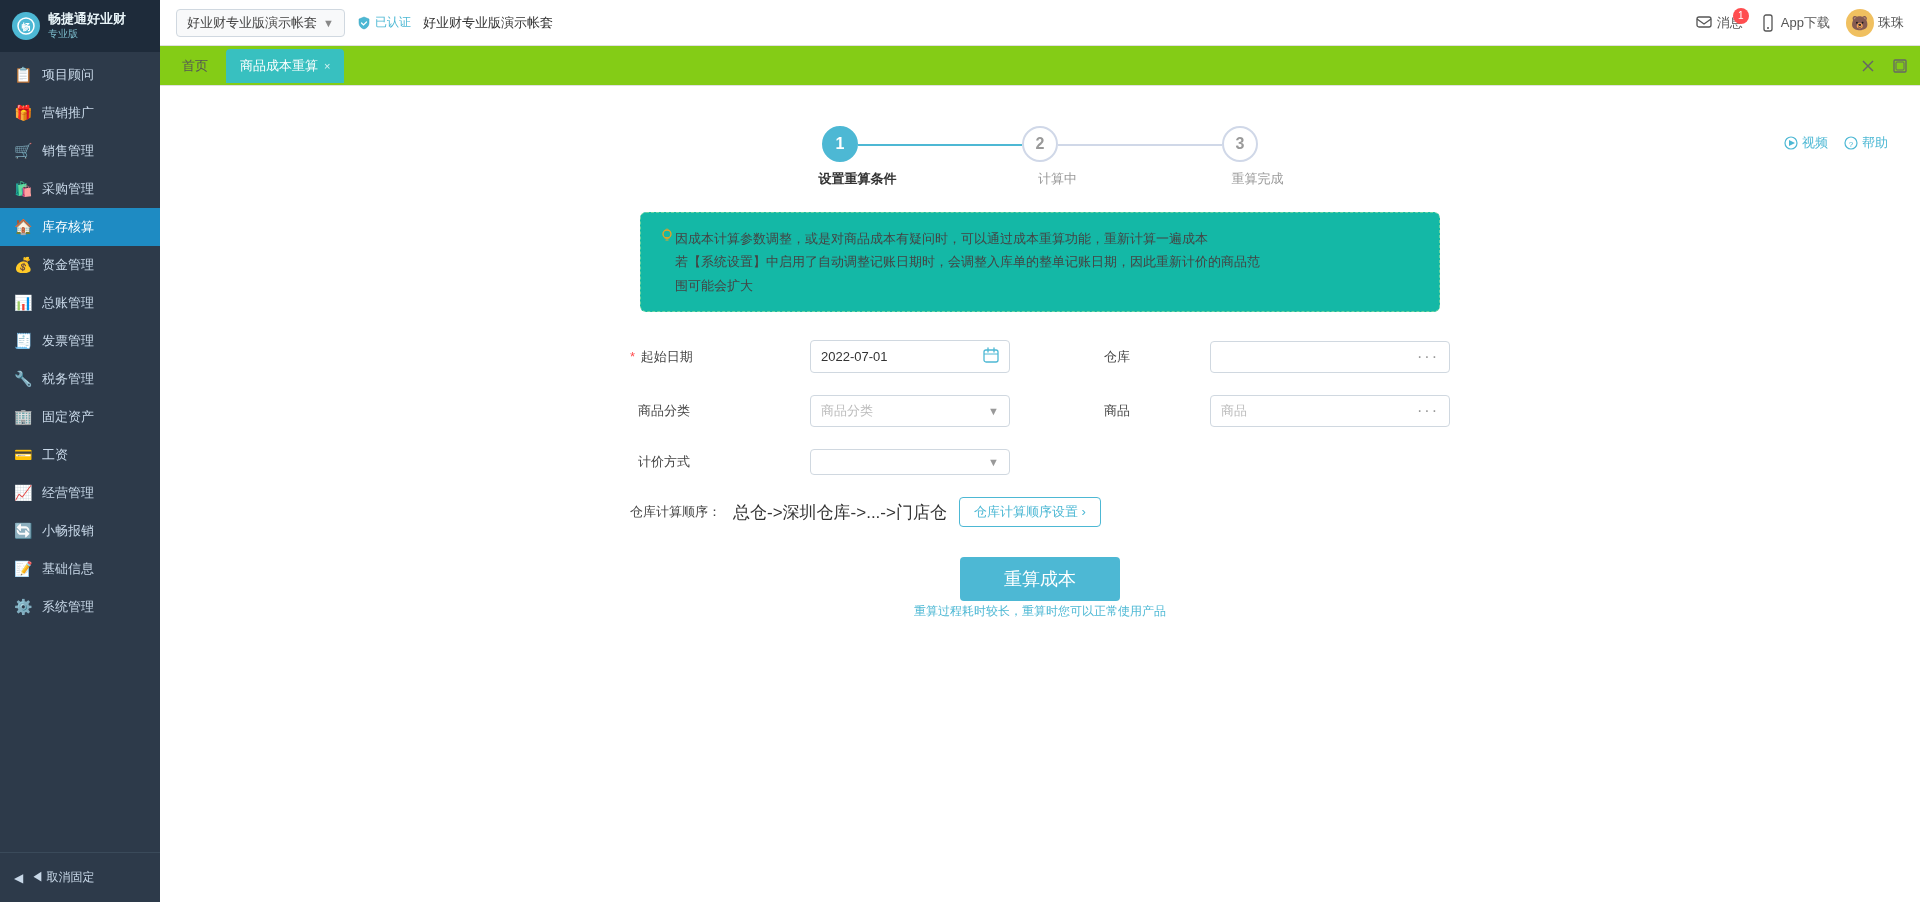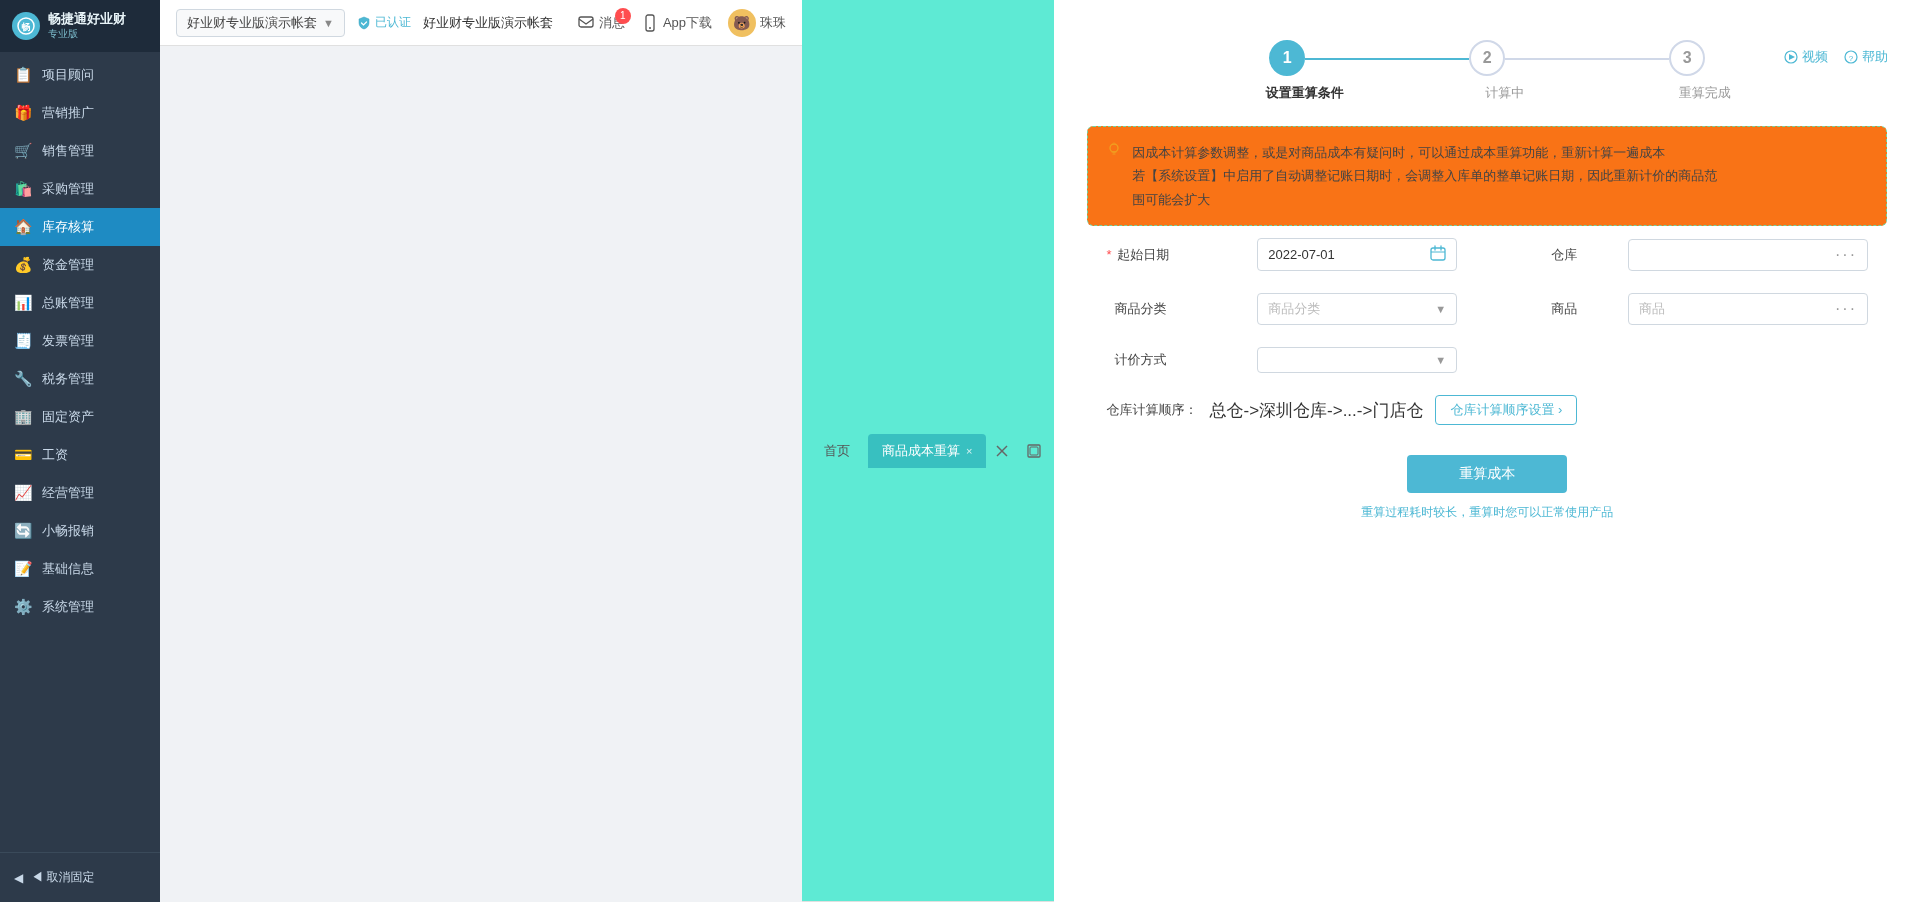--- a/index.html
+++ b/index.html
@@ -79,21 +79,21 @@
       padding: 8px 14px;
       color: #c8d8e8;
       cursor: pointer;
       font-size: 12px;
     }
 
     
     .main-area {
       flex: 1;
       display: flex;
-      flex-direction: row;
+      flex-direction: column;
       background: #f0f2f5;
       overflow: hidden;
     }
 
     
     .topbar {
       background: white;
       border-bottom: 1px solid #e0e0e0;
       padding: 0 16px;
       display: flex;
@@ -153,21 +153,21 @@
       border-radius: 50%;
       background: #f0c060;
       display: flex;
       align-items: center;
       justify-content: center;
       font-size: 14px;
     }
 
     
     .tabs-bar {
-      background: #5eead4;
+      background: #84cc16;
       border-bottom: 1px solid #e0e0e0;
       display: flex;
       align-items: center;
       padding: 0 8px;
       min-height: 40px;
       gap: 4px;
     }
     .tab-item {
       padding: 8px 14px;
       border-radius: 4px 4px 0 0;
@@ -276,28 +276,27 @@
     }
     .stepper-actions span {
       display: flex;
       align-items: center;
       gap: 4px;
       cursor: pointer;
     }
 
     
     .notice-box {
-      background: #f97316;
+      background: #14b8a6;
       border: 1px dashed #6dd4a0;
       border-radius: 6px;
       padding: 14px 18px;
-      margin: 0 auto 12px auto;
+      margin: 0 auto 28px auto;
       max-width: 800px;
       display: flex;
-      gap: 10px;
       align-items: flex-start;
     }
     .notice-icon { color: #f0a020; font-size: 16px; margin-top: 1px; }
     .notice-content { color: #444; font-size: 13px; line-height: 1.8; }
 
     
     .form-section {
       max-width: 860px;
       margin: 0 auto;
       padding: 0 20px;
@@ -368,27 +367,27 @@
       border-radius: 4px;
       color: #4db8d4;
       background: white;
       cursor: pointer;
       font-size: 13px;
     }
 
     
     .btn-recalculate {
       display: block;
-      margin: 0 auto 11px auto;
+      margin: 0 auto 2px auto;
       padding: 10px 40px;
       background: #4db8d4;
       color: white;
       border: none;
       border-radius: 4px;
-      font-size: 14px;
+      font-size: 18px;
       cursor: pointer;
       min-width: 160px;
     }
     .recalculate-note {
       text-align: center;
       color: #4db8d4;
       font-size: 12px;
     }
 
     

